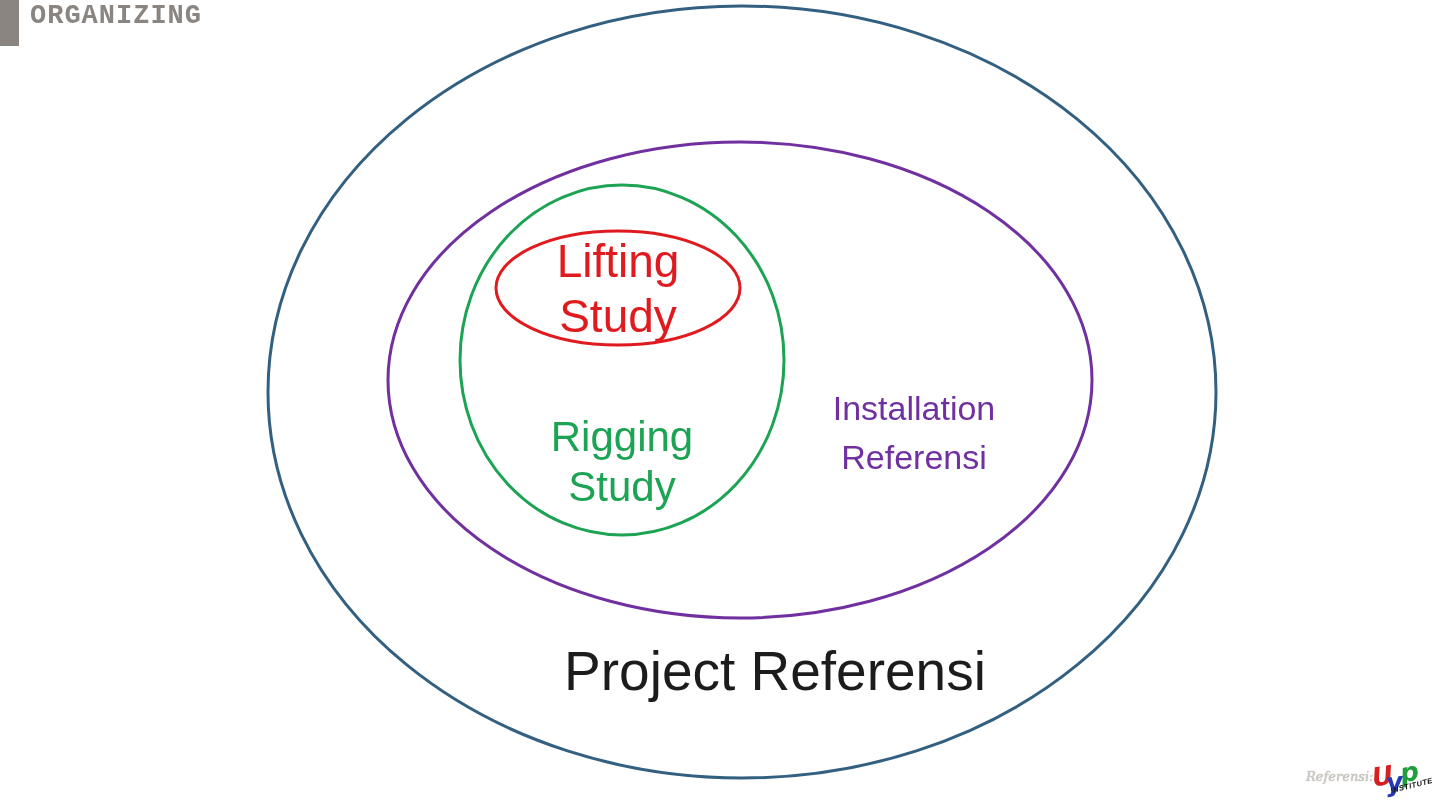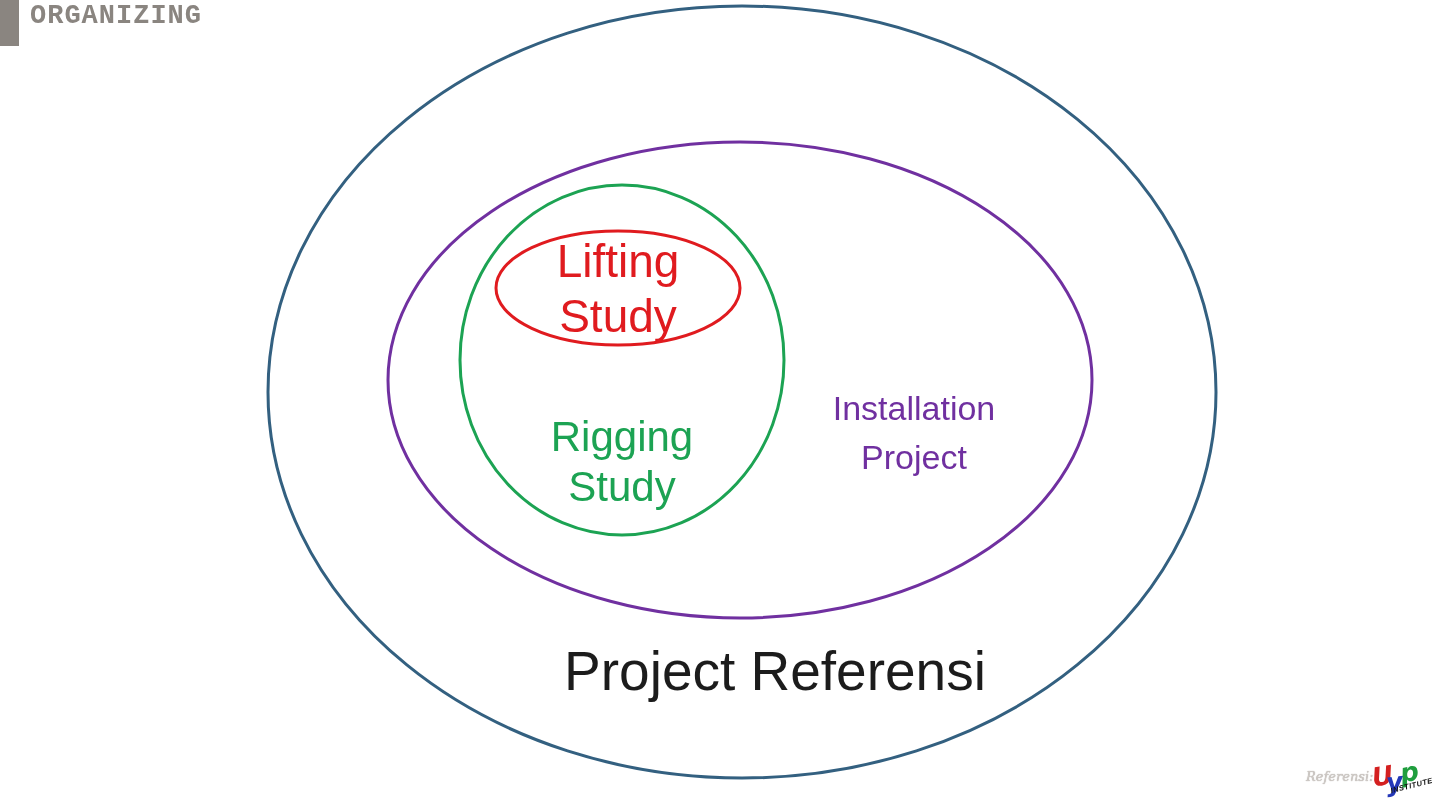--- a/index.html
+++ b/index.html
@@ -105,21 +105,21 @@
     <div>Study</div>
   </div>
 
   <div class="label label-lifting">
     <div>Rigging</div>
     <div>Study</div>
   </div>
 
   <div class="label label-installation">
     <div>Installation</div>
-    <div>Project</div>
+    <div>Referensi</div>
   </div>
 
   <div class="label label-project">Project Referensi</div>
 
   <div class="watermark">
     <span class="wm-caption">Referensi:</span>
     <span class="wm-logo">
       <span class="wm-letter wm-letter-1">U</span>
       <span class="wm-letter wm-letter-2">y</span>
       <span class="wm-letter wm-letter-3">p</span>

